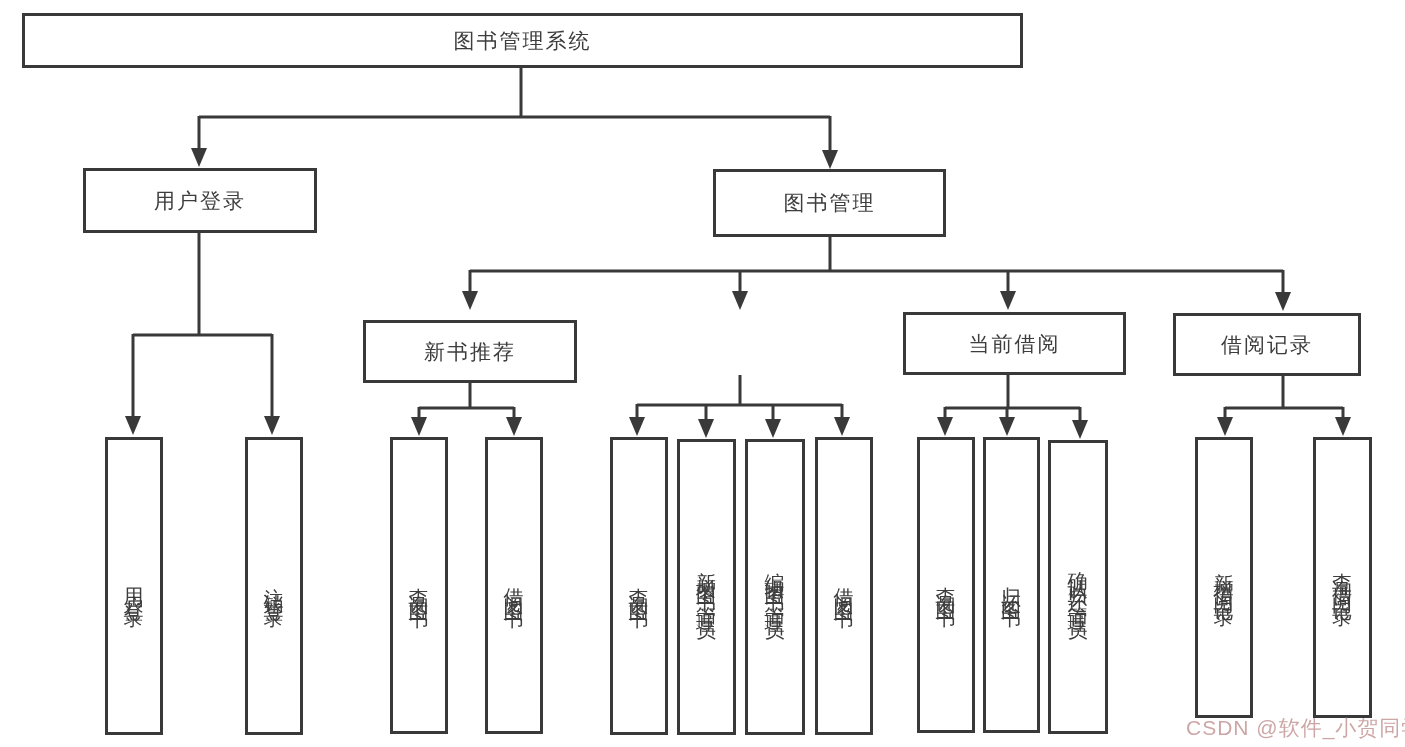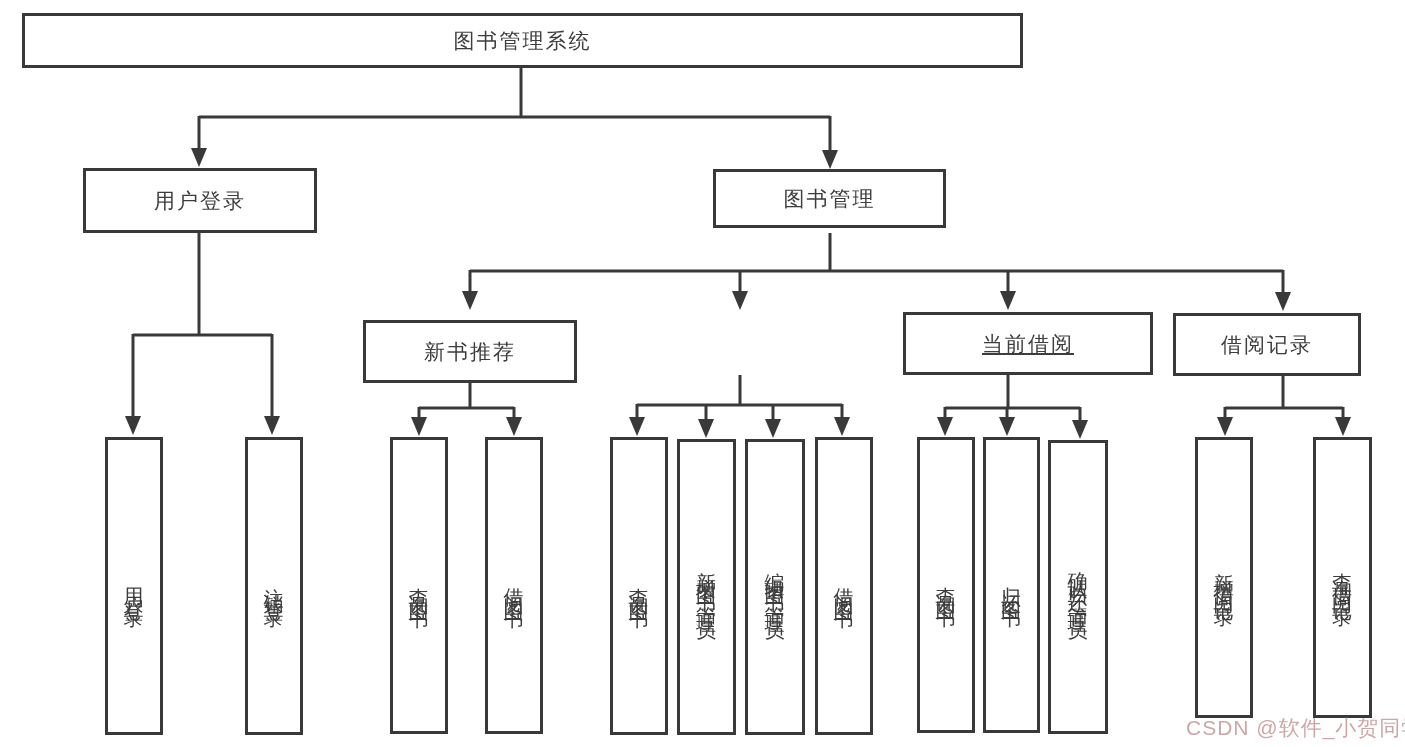--- a/index.html
+++ b/index.html
@@ -95,28 +95,28 @@
     </g>
   </svg>
 
   <div class="box" style="left:22px; top:13px; width:1001px; height:55px;">
     <span class="h-label">图书管理系统</span>
   </div>
 
   <div class="box" style="left:83px; top:168px; width:234px; height:65px;">
     <span class="h-label">用户登录</span>
   </div>
-  <div class="box" style="left:713px; top:169px; width:233px; height:59px;">
+  <div class="box" style="left:713px; top:169px; width:233px; height:68px;">
     <span class="h-label">图书管理</span>
   </div>
 
   <div class="box" style="left:363px; top:320px; width:214px; height:63px;">
     <span class="h-label">新书推荐</span>
   </div>
-  <div class="box" style="left:903px; top:312px; width:250px; height:63px;text-decoration:underline;">
+  <div class="box" style="left:903px; top:312px; width:223px; height:63px;">
     <span class="h-label">当前借阅</span>
   </div>
   <div class="box" style="left:1173px; top:313px; width:188px; height:63px;">
     <span class="h-label">借阅记录</span>
   </div>
 
   <div class="box" style="left:105px; top:437px; width:58px; height:298px;">
     <span class="v-label">用户登录</span>
   </div>
   <div class="box" style="left:245px; top:437px; width:58px; height:298px;">

